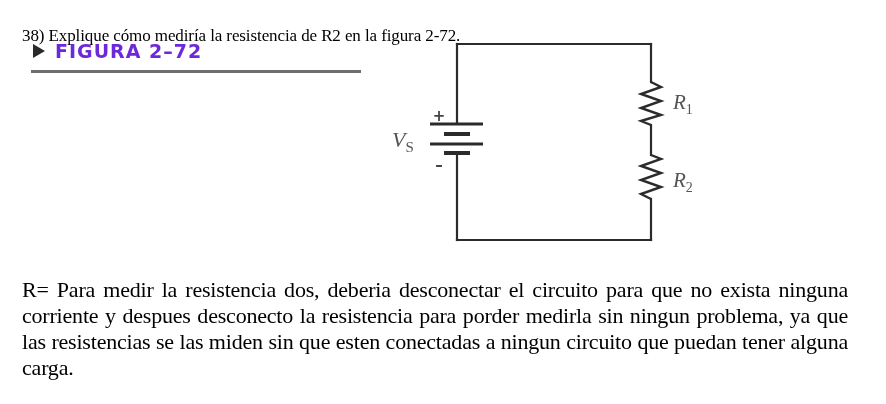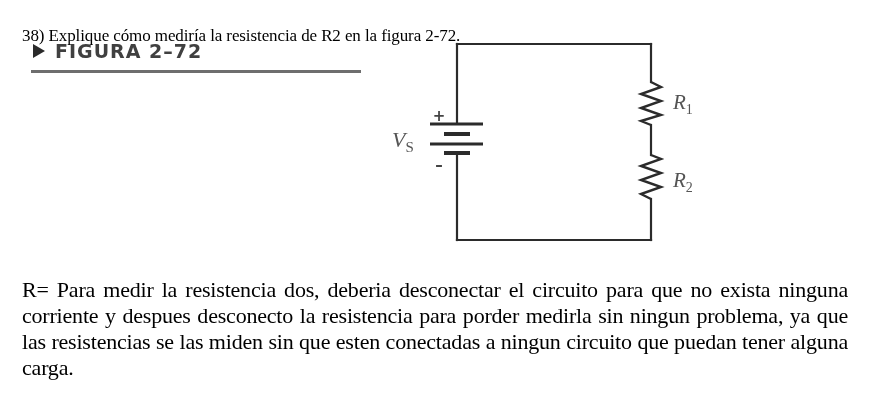--- a/index.html
+++ b/index.html
@@ -6,21 +6,21 @@
     body {
       width: 886px; height: 404px; background: #ffffff; position: relative; overflow: hidden;
       font-family: "Liberation Serif", serif; color: #000;
     }
     .question {
       position: absolute; left: 22px; top: 6px; font-size: 17px; font-weight: normal;
       white-space: nowrap; letter-spacing: -0.1px; margin-top: 20px;
     }
     .fig-caption {
       position: absolute; left: 33px; top: 40px; font-family: "DejaVu Sans", sans-serif;
-      font-weight: bold; font-size: 19px; color: #404040; letter-spacing: 1px; white-space: nowrap;
+      font-weight: bold; font-size: 19px; color: #6d28d9; letter-spacing: 1px; white-space: nowrap;
       display: flex; align-items: center;
     }
     .fig-caption .tri {
       display: inline-block; width: 0; height: 0; border-top: 7px solid transparent;
       border-bottom: 7px solid transparent; border-left: 12px solid #2a2a2a; margin-right: 10px;
     }
     .fig-rule {
       position: absolute; left: 31px; top: 70px; width: 330px; height: 3px; background: #6e6e6e;
     }
     svg.circuit { position: absolute; left: 0; top: 0; }

